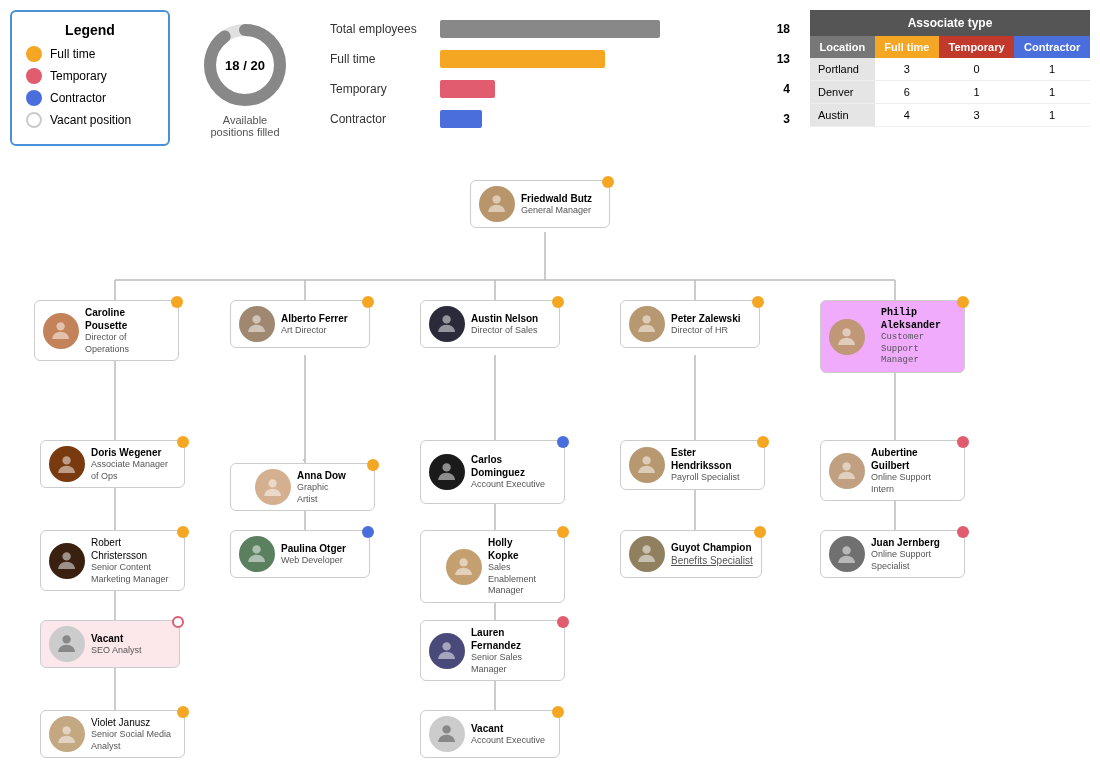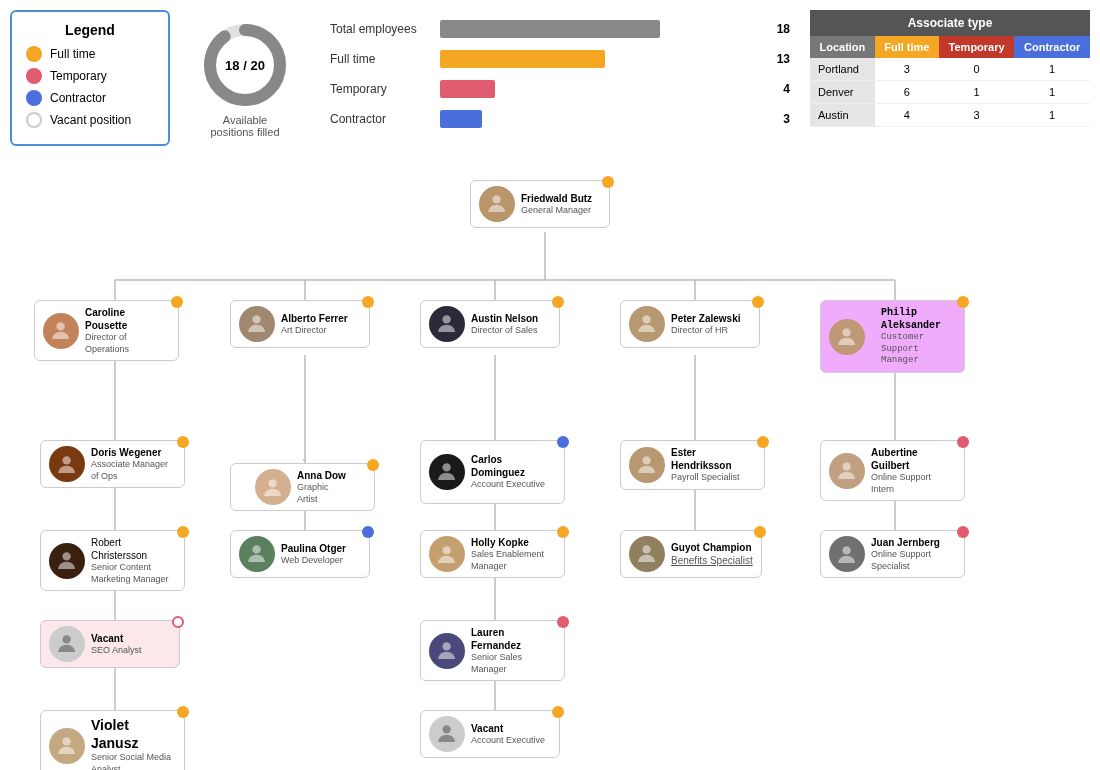--- a/index.html
+++ b/index.html
@@ -458,21 +458,21 @@
         <div class="node-dot nd-vacant" style="position: absolute; width: 12px; height: 12px; border-radius: 50%; top: -5px; right: -5px; background: rgb(255, 255, 255); border: 2px solid rgb(224, 92, 110);"></div>
       </div>
       <div class="node-card" style="display: flex; align-items: center; gap: 6px; border: 1.5px solid rgb(204, 204, 204); border-radius: 6px; padding: 5px 8px; background: rgb(255, 255, 255); position: absolute; min-width: 140px; max-width: 145px; left: 30px; top: 540px; z-index: 1;">
         <div style="width: 36px; height: 36px; border-radius: 50%; background: rgb(196, 168, 130); flex-shrink: 0; display: flex; align-items: center; justify-content: center; overflow: hidden;">
           <svg width="25.2" height="25.2" viewBox="0 0 24 24" fill="rgba(255,255,255,0.5)">
       <circle cx="12" cy="8" r="4"></circle>
       <path d="M4 20c0-4 3.6-7 8-7s8 3 8 7"></path>
     </svg>
         </div>
         <div>
-          <div class="name" style="font-weight: bold; font-size: 14px; line-height: 1.3;">Violet Janusz</div>
+          <div class="name" style="font-weight: normal; font-size: 10px; line-height: 1.3;">Violet Janusz</div>
           <div class="role" style="font-size: 9px; color: rgb(85, 85, 85); line-height: 1.3;">Senior Social Media Analyst</div>
         </div>
         <div class="node-dot nd-fulltime" style="position: absolute; width: 12px; height: 12px; border-radius: 50%; top: -5px; right: -5px; background: rgb(245, 166, 35);"></div>
       </div>
       <div class="node-card" style="display: flex; align-items: center; gap: 6px; border: 1.5px solid rgb(204, 204, 204); border-radius: 6px; padding: 5px 24px; background: rgb(255, 255, 255); position: absolute; min-width: 140px; max-width: 145px; left: 220px; top: 270px; z-index: 1; margin-top: 23px;">
         <div style="width: 36px; height: 36px; border-radius: 50%; background: rgb(212, 176, 144); flex-shrink: 0; display: flex; align-items: center; justify-content: center; overflow: hidden;">
           <svg width="25.2" height="25.2" viewBox="0 0 24 24" fill="rgba(255,255,255,0.5)">
       <circle cx="12" cy="8" r="4"></circle>
       <path d="M4 20c0-4 3.6-7 8-7s8 3 8 7"></path>
     </svg>
@@ -502,21 +502,21 @@
       <circle cx="12" cy="8" r="4"></circle>
       <path d="M4 20c0-4 3.6-7 8-7s8 3 8 7"></path>
     </svg>
         </div>
         <div>
           <div class="name" style="font-weight: bold; font-size: 10px; line-height: 1.3;">Carlos Dominguez</div>
           <div class="role" style="font-size: 9px; color: rgb(85, 85, 85); line-height: 1.3;">Account Executive</div>
         </div>
         <div class="node-dot nd-contractor" style="position: absolute; width: 12px; height: 12px; border-radius: 50%; top: -5px; right: -5px; background: rgb(74, 111, 220);"></div>
       </div>
-      <div class="node-card" style="display: flex; align-items: center; gap: 6px; border: 1.5px solid rgb(204, 204, 204); border-radius: 6px; padding: 5px 8px; background: rgb(255, 255, 255); position: absolute; min-width: 140px; max-width: 145px; left: 410px; top: 360px; z-index: 1;">
+      <div class="node-card" style="display: flex; align-items: center; gap: 6px; border: 1.5px solid rgb(204, 204, 204); border-radius: 6px; padding: 5px 25px; background: rgb(255, 255, 255); position: absolute; min-width: 140px; max-width: 145px; left: 410px; top: 360px; z-index: 1;">
         <div style="width: 36px; height: 36px; border-radius: 50%; background: rgb(196, 160, 112); flex-shrink: 0; display: flex; align-items: center; justify-content: center; overflow: hidden;">
           <svg width="25.2" height="25.2" viewBox="0 0 24 24" fill="rgba(255,255,255,0.5)">
       <circle cx="12" cy="8" r="4"></circle>
       <path d="M4 20c0-4 3.6-7 8-7s8 3 8 7"></path>
     </svg>
         </div>
         <div>
           <div class="name" style="font-weight: bold; font-size: 10px; line-height: 1.3;">Holly Kopke</div>
           <div class="role" style="font-size: 9px; color: rgb(85, 85, 85); line-height: 1.3;">Sales Enablement Manager</div>
         </div>

